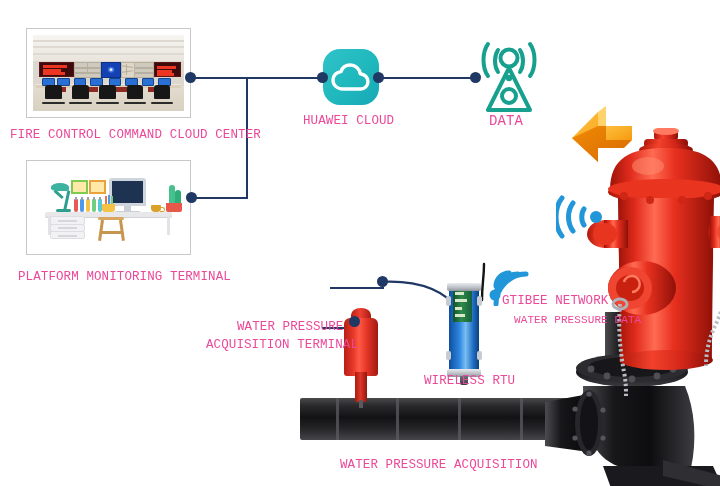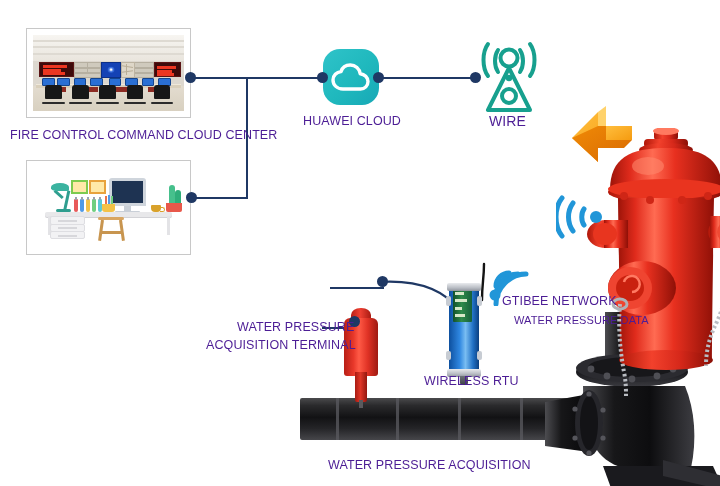--- a/index.html
+++ b/index.html
@@ -8,24 +8,24 @@
     background:#ffffff;
     font-family:"Liberation Sans", sans-serif;
     overflow:hidden;
     position:relative;
     color:#1a1a1a;
   }
   #stage{position:absolute;left:0;top:0;width:720px;height:486px;overflow:hidden;}
   .abs{position:absolute;}
   .lbl{
     position:absolute;
-    font-family:Liberation Sans, sans-serif;
+    font-family:Liberation Mono, monospace;
     font-size:12.5px;
     letter-spacing:.1px;
-    color:#4c1d95;
+    color:#ec4899;
     white-space:nowrap;
     line-height:15px;
   }
   .lbl.sm{font-size:11px;}
 
   
   .photobox{
     position:absolute;
     background:#ffffff;
     border:1px solid #c8c8c8;
@@ -346,21 +346,21 @@
       <path d="M32,16 C28,22 28,32 32,38"></path>
       <path d="M64,10 C70,18 70,34 64,42"></path>
       <path d="M54,16 C58,22 58,32 54,38"></path>
     </g>
     <circle cx="43" cy="24" r="8.5" fill="none" stroke="#17a08e" stroke-width="4"></circle>
     <path d="M43,34 L22,76 L64,76 Z" fill="none" stroke="#17a08e" stroke-width="4" stroke-linejoin="round"></path>
     <circle cx="43" cy="44" r="3.2" fill="#17a08e"></circle>
     <circle cx="43" cy="62" r="7" fill="none" stroke="#17a08e" stroke-width="4"></circle>
   </svg>
   <div class="node" style="left:470px;top:72px;"></div>
-  <div class="lbl" style="left:489px;top:114px;font-size:14px;">WIRE</div>
+  <div class="lbl" style="left:489px;top:114px;font-size:14px;">DATA</div>
 
   <div class="photobox" style="left:26px;top:28px;width:165px;height:90px;">
     <div class="room">
       <div class="room-ceiling">
         <div class="ceil-line" style="top:18%;"></div>
         <div class="ceil-line" style="top:42%;"></div>
         <div class="ceil-line" style="top:68%;"></div>
       </div>
       <div class="room-wall"></div>
       <div class="room-floor"></div>
@@ -481,26 +481,27 @@
           <b></b>
         </div>
 
       <div class="stool-seat" style="left:43%;top:62%;width:17%;height:4%;"></div>
       <div class="stool-leg" style="left:45%;top:65%;height:26%;transform:rotate(8deg);"></div>
       <div class="stool-leg" style="left:57%;top:65%;height:26%;transform:rotate(-8deg);"></div>
       <div class="stool-bar" style="left:45%;top:79%;width:13%;"></div>
     </div>
   </div>
   <div class="node" style="left:186px;top:192px;"></div>
+  <div class="lbl" style="left:18px;top:270px;">PLATFORM MONITORING TERMINAL</div>
 
   <div class="node" style="left:377px;top:276px;"></div>
   <div class="node" style="left:349px;top:316px;"></div>
 
   <div class="lbl" style="left:206px;top:338px;">ACQUISITION TERMINAL</div>
   <div class="lbl" style="left:237px;top:320px;">WATER PRESSURE</div>
   <div class="lbl" style="left:424px;top:374px;">WIRELESS RTU</div>
 
   <div class="lbl sm" style="left:514px;top:313px;">WATER PRESSURE DATA</div>
   <div class="lbl" style="left:502px;top:294px;">GTIBEE NETWORK</div>
 
-  <div class="lbl" style="left:328px;top:458px;">WATER PRESSURE ACQUISITION</div>
+  <div class="lbl" style="left:340px;top:458px;">WATER PRESSURE ACQUISITION</div>
 
 </div>
 
 </body></html>

